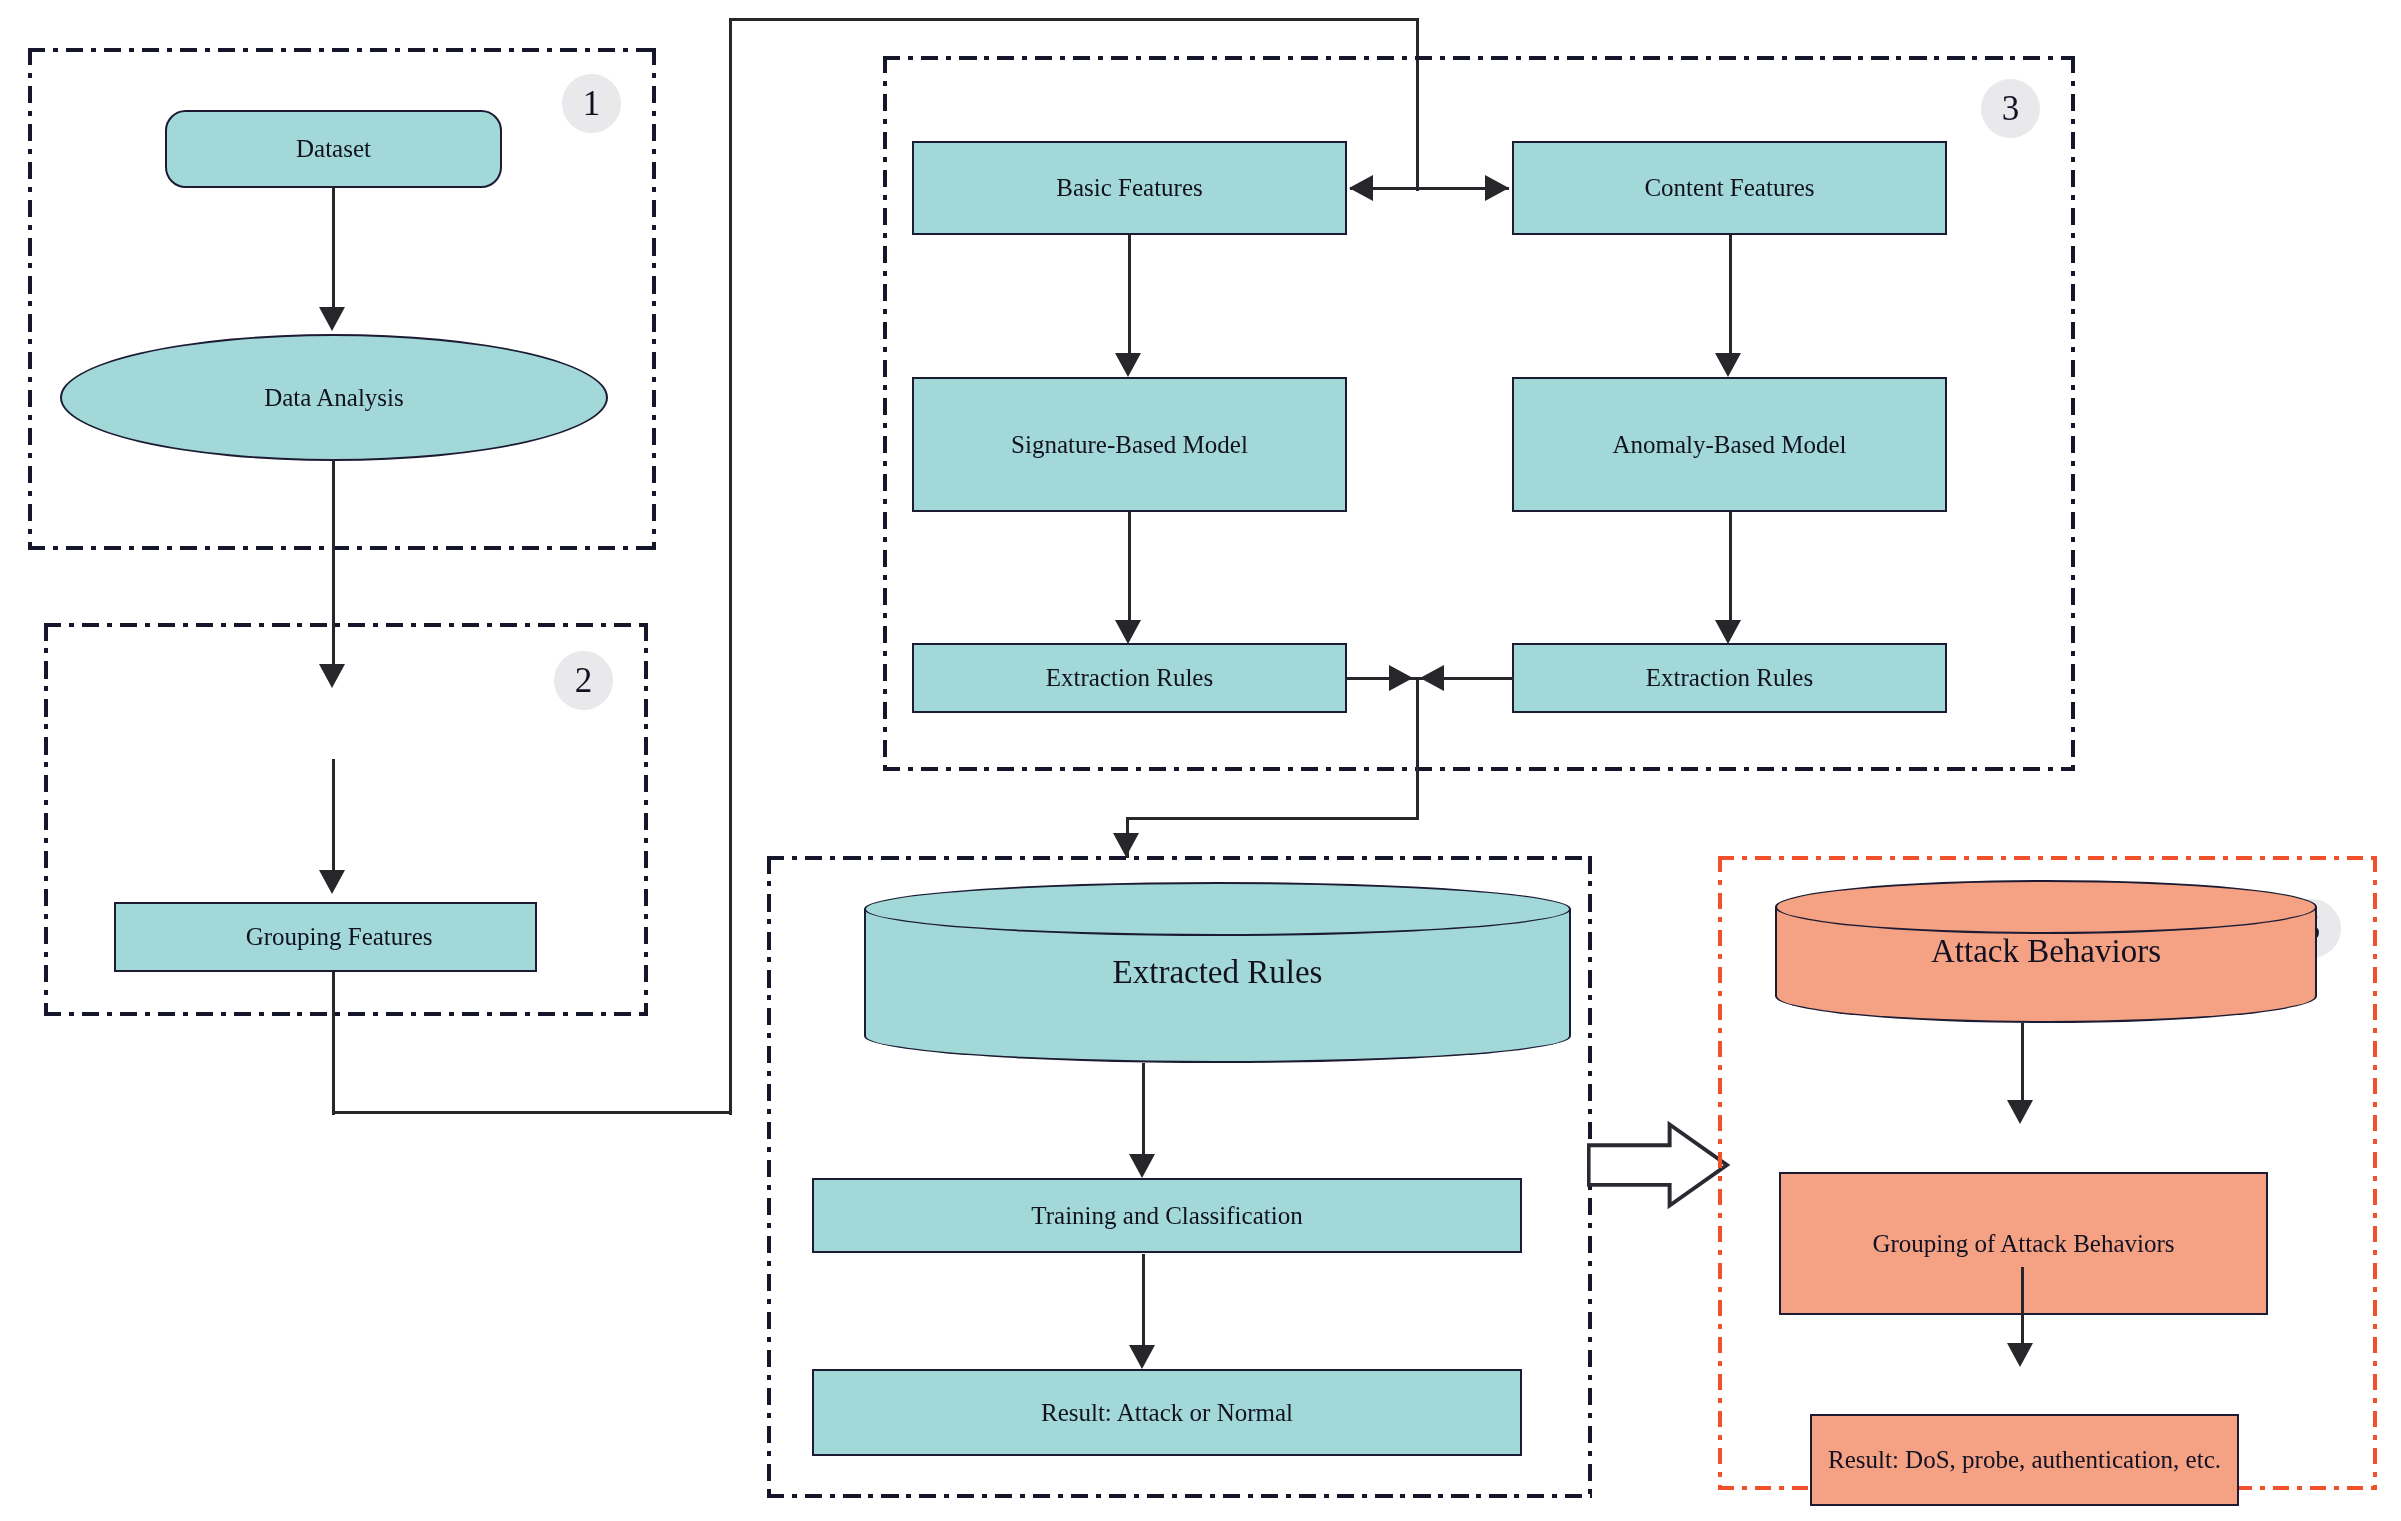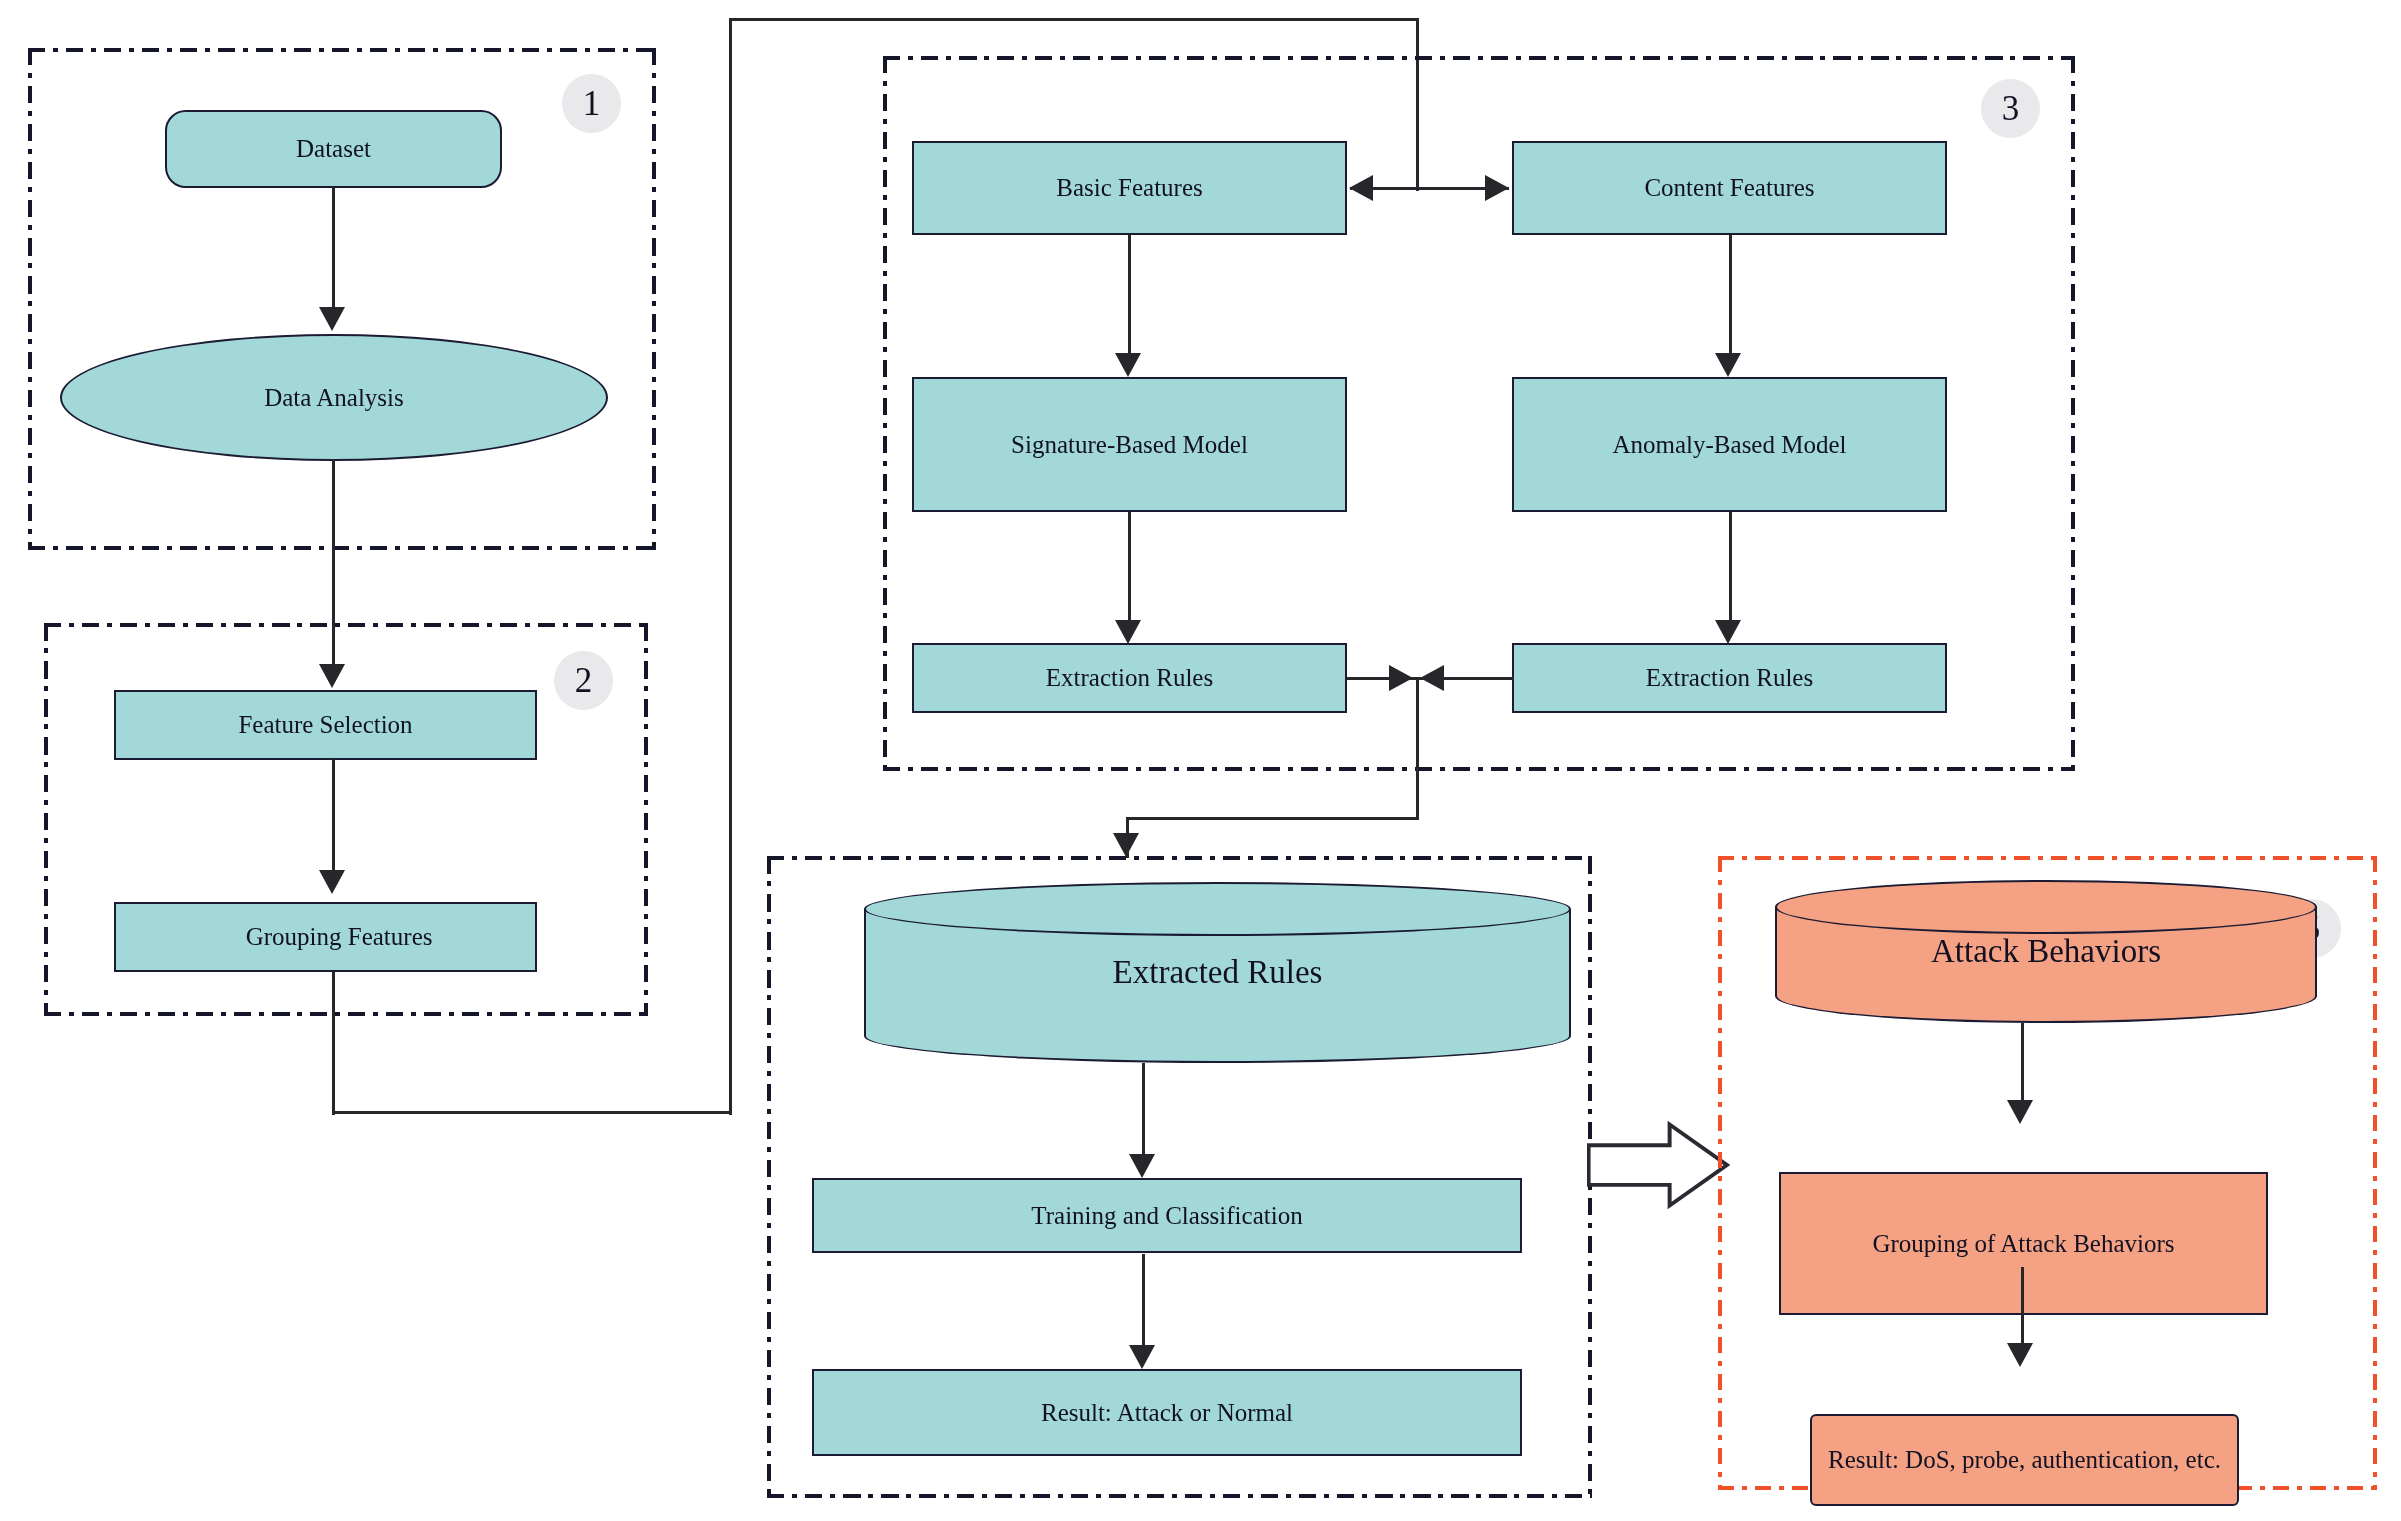--- a/index.html
+++ b/index.html
@@ -154,21 +154,20 @@
 
   <div class="line vline" style="left:332px;top:187px;height:123px;"></div>
   <div class="arrowdown" style="left:319px;top:307px;"></div>
 
   <div class="line vline" style="left:332px;top:459px;height:214px;"></div>
   <div class="arrowdown" style="left:319px;top:664px;"></div>
 
   <div class="group dark" style="left:44px;top:623px;width:604px;height:393px;"></div>
   <div class="badge" style="left:554px;top:651px;">2</div>
 
-  <div class="node teal" style="left:114px;top:690px;width:423px;height:70px;">Feature Selection</div>
 
   <div class="node teal" style="left:114px;top:902px;width:423px;height:70px;padding-left:32px;">Grouping Features</div>
 
   <div class="line vline" style="left:332px;top:759px;height:119px;"></div>
   <div class="arrowdown" style="left:319px;top:870px;"></div>
 
   <div class="line vline" style="left:332px;top:972px;height:143px;"></div>
   <div class="line hline" style="left:332px;top:1111px;width:400px;"></div>
   <div class="line vline" style="left:729px;top:17.5px;height:1097px;"></div>
   <div class="line hline" style="left:729px;top:17.5px;width:690px;"></div>
@@ -250,16 +249,16 @@
   </div>
 
   <div class="line vline" style="left:2021px;top:1023px;height:87px;"></div>
   <div class="arrowdown" style="left:2007px;top:1100px;"></div>
 
   <div class="node salmon" style="left:1779px;top:1124px;width:489px;height:143px;">Grouping of Attack Behaviors</div>
 
   <div class="line vline" style="left:2021px;top:1267px;height:86px;"></div>
   <div class="arrowdown" style="left:2007px;top:1343px;"></div>
 
-  <div class="node salmon" style="left:1810px;top:1366px;width:429px;height:92px;border-radius:6px;">Result: DoS, probe, authentication, etc.</div>
+  <div class="node salmon" style="left:1810px;top:1366px;width:429px;height:92px;">Result: DoS, probe, authentication, etc.</div>
 
 </div>
 
 
 </body></html>

